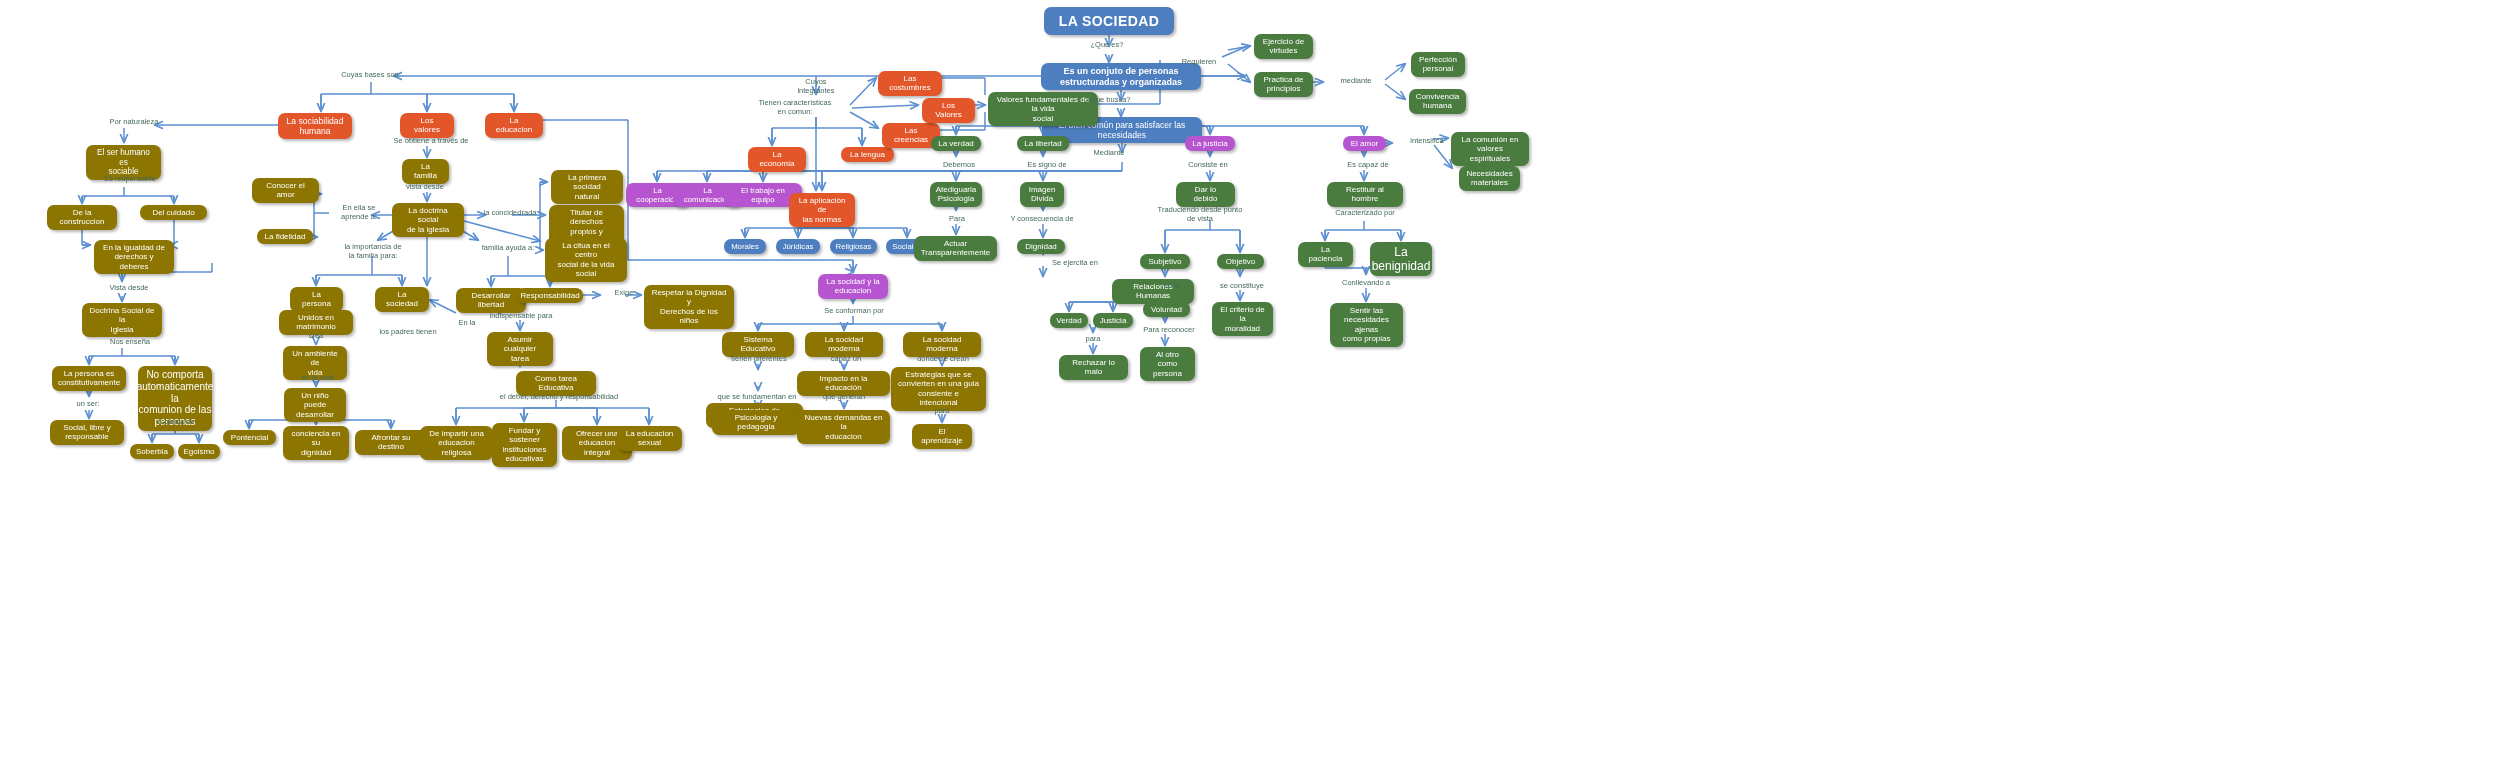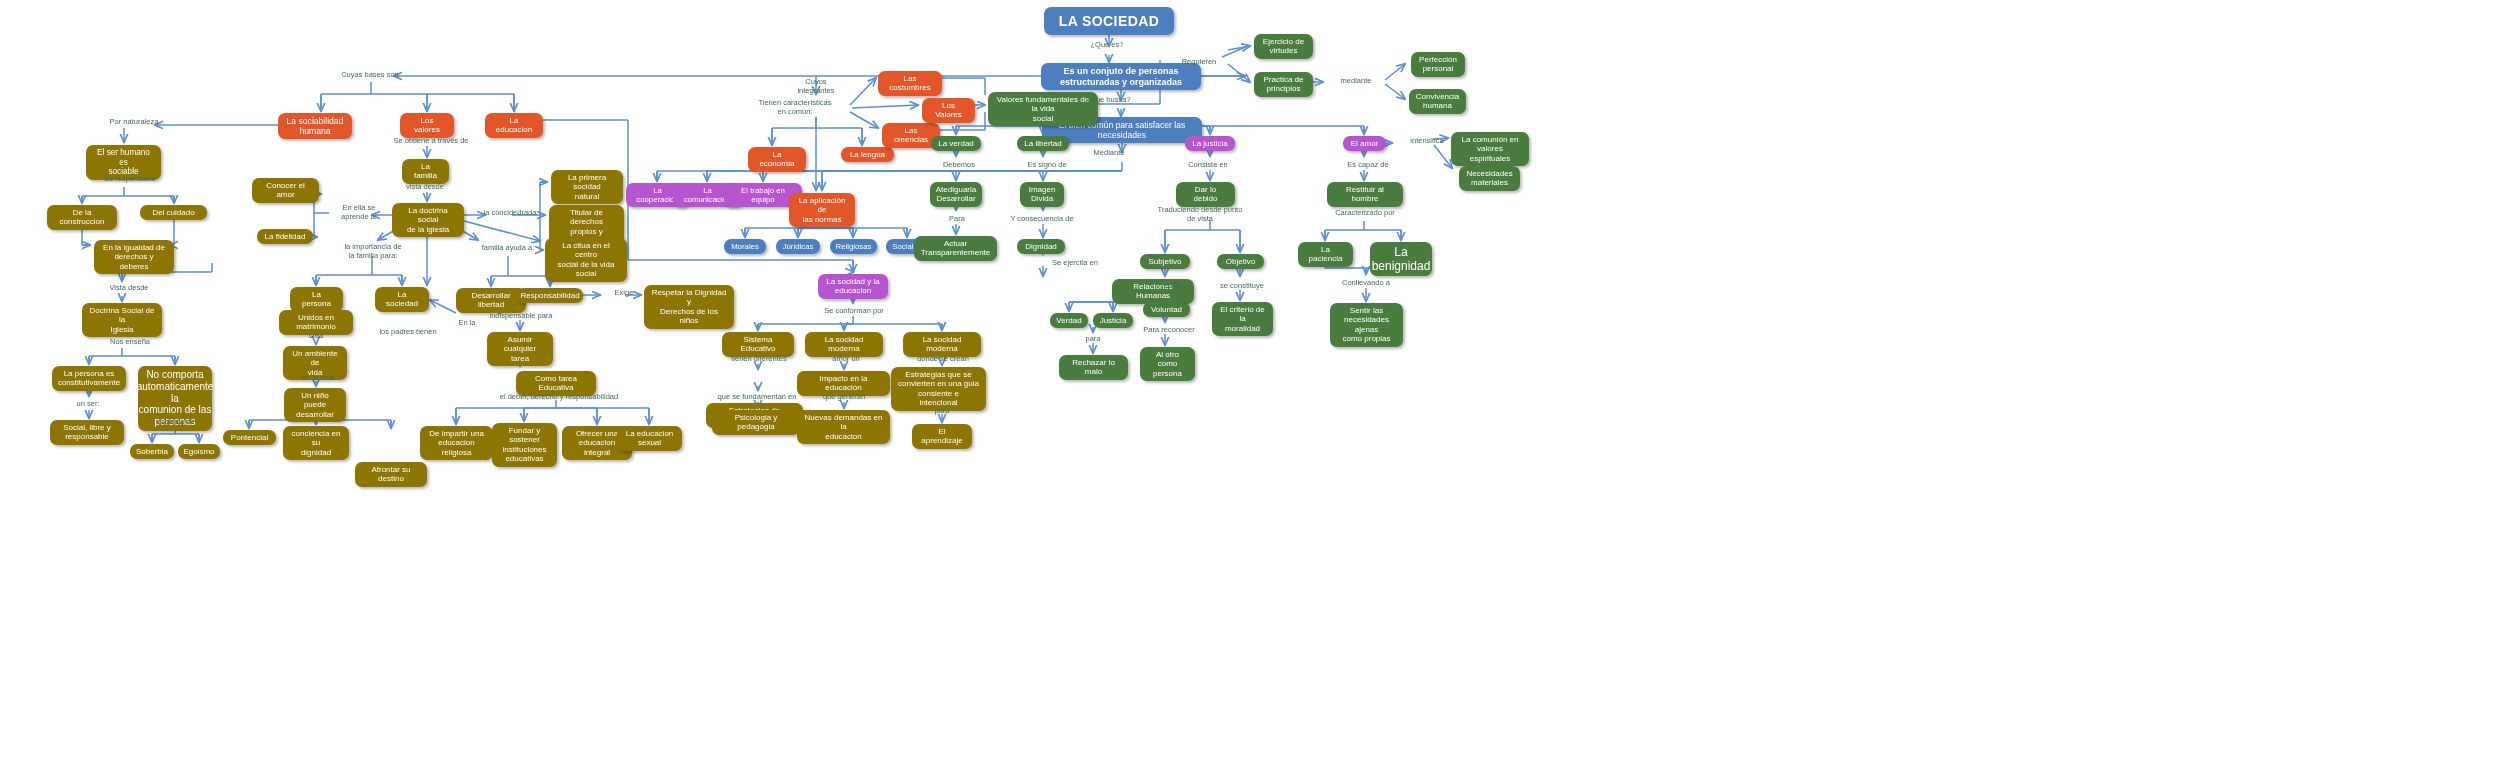--- a/index.html
+++ b/index.html
@@ -333,21 +333,21 @@
       <div class="node n-olive" style="left: 290px; top: 287px; width: 53px; min-height: 15px; font-size: 8px;">La persona</div>
       <div class="node n-olive" style="left: 375px; top: 287px; width: 54px; min-height: 15px; font-size: 8px;">La sociedad</div>
       <div class="node n-olive" style="left: 279px; top: 310px; width: 74px; min-height: 15px; font-size: 8px;">Unidos en matrimonio</div>
       <div class="node n-olive" style="left: 283px; top: 346px; width: 64px; min-height: 23px; font-size: 8px;">Un ambiente de
 vida</div>
       <div class="node n-olive" style="left: 284px; top: 388px; width: 62px; min-height: 23px; font-size: 8px;">Un niño puede
 desarrollar</div>
       <div class="node n-olive" style="left: 223px; top: 430px; width: 53px; min-height: 15px; font-size: 8px;">Pontencial</div>
       <div class="node n-olive" style="left: 283px; top: 426px; width: 66px; min-height: 23px; font-size: 8px;">conciencia en su
 dignidad</div>
-      <div class="node n-olive" style="left: 355px; top: 430px; width: 72px; min-height: 15px; font-size: 8px; margin-top: 32px;">Afrontar su destino</div>
+      <div class="node n-olive" style="left: 355px; top: 430px; width: 72px; min-height: 15px; font-size: 8px;">Afrontar su destino</div>
       <div class="node n-olive" style="left: 456px; top: 288px; width: 70px; min-height: 15px; font-size: 8px;">Desarrollar libertad</div>
       <div class="node n-olive" style="left: 517px; top: 288px; width: 66px; min-height: 15px; font-size: 8px;">Responsabilidad</div>
       <div class="node n-olive" style="left: 487px; top: 332px; width: 66px; min-height: 23px; font-size: 8px;">Asumir cualquier
 tarea</div>
       <div class="node n-olive" style="left: 516px; top: 371px; width: 80px; min-height: 15px; font-size: 8px;">Como tarea Educativa</div>
       <div class="node n-olive" style="left: 420px; top: 426px; width: 73px; min-height: 23px; font-size: 8px;">De impartir una
 educacion religiosa</div>
       <div class="node n-olive" style="left: 492px; top: 423px; width: 65px; min-height: 32px; font-size: 8px;">Fundar y sostener
 instituciones
 educativas</div>
@@ -385,21 +385,21 @@
 convierten en una guia
 consiente e intencional</div>
       <div class="node n-olive" style="left: 912px; top: 424px; width: 60px; min-height: 15px; font-size: 8px;">El aprendizaje</div>
       <div class="node n-green" style="left: 988px; top: 92px; width: 110px; min-height: 24px; font-size: 8px;">Valores fundamentales de la vida
 social</div>
       <div class="node n-green" style="left: 931px; top: 136px; width: 50px; min-height: 14px; font-size: 8px;">La verdad</div>
       <div class="node n-green" style="left: 1017px; top: 136px; width: 52px; min-height: 14px; font-size: 8px;">La libertad</div>
       <div class="node n-purple" style="left: 1185px; top: 136px; width: 50px; min-height: 14px; font-size: 8px;">La justicia</div>
       <div class="node n-purple" style="left: 1343px; top: 136px; width: 43px; min-height: 14px; font-size: 8px;">El amor</div>
       <div class="node n-green" style="left: 930px; top: 182px; width: 52px; min-height: 23px; font-size: 8px;">Atediguarla
-Desarrollar</div>
+Psicologia</div>
       <div class="node n-green" style="left: 914px; top: 236px; width: 83px; min-height: 23px; font-size: 8px;">Actuar
 Transparentemente</div>
       <div class="node n-green" style="left: 1020px; top: 182px; width: 44px; min-height: 23px; font-size: 8px;">Imagen
 Divida</div>
       <div class="node n-green" style="left: 1017px; top: 239px; width: 48px; min-height: 14px; font-size: 8px;">Dignidad</div>
       <div class="node n-green" style="left: 1112px; top: 279px; width: 82px; min-height: 15px; font-size: 8px;">Relaciones Humanas</div>
       <div class="node n-green" style="left: 1050px; top: 313px; width: 38px; min-height: 14px; font-size: 8px;">Verdad</div>
       <div class="node n-green" style="left: 1093px; top: 313px; width: 40px; min-height: 14px; font-size: 8px; border-radius: 7px;">Justicia</div>
       <div class="node n-green" style="left: 1059px; top: 355px; width: 69px; min-height: 14px; font-size: 8px;">Rechazar lo malo</div>
       <div class="node n-green" style="left: 1176px; top: 182px; width: 59px; min-height: 14px; font-size: 8px;">Dar lo debido</div>
@@ -455,21 +455,21 @@
       <div class="label" style="left: 604px; top: 288px; width: 40px; font-size: 7.5px;">Exige</div>
       <div class="label" style="left: 366px; top: 327px; width: 84px; font-size: 7.5px;">los padres tienen</div>
       <div class="label" style="left: 447px; top: 318px; width: 40px; font-size: 7.5px;">En la</div>
       <div class="label" style="left: 296px; top: 331px; width: 40px; font-size: 7.5px;">crea</div>
       <div class="label" style="left: 292px; top: 373px; width: 52px; font-size: 7.5px;">en la cual</div>
       <div class="label" style="left: 477px; top: 311px; width: 88px; font-size: 7.5px;">indispensable para</div>
       <div class="label" style="left: 474px; top: 392px; width: 170px; font-size: 7.5px;">el deber, derecho y responsabilidad</div>
       <div class="label" style="left: 810px; top: 306px; width: 88px; font-size: 7.5px;">Se conforman por</div>
       <div class="label" style="left: 718px; top: 354px; width: 82px; font-size: 7.5px;">tienen diferentes</div>
       <div class="label" style="left: 702px; top: 392px; width: 110px; font-size: 7.5px;">que se fundamentan en</div>
-      <div class="label" style="left: 818px; top: 354px; width: 56px; font-size: 7.5px;">amor un</div>
+      <div class="label" style="left: 818px; top: 354px; width: 56px; font-size: 7.5px;">capaz un</div>
       <div class="label" style="left: 808px; top: 392px; width: 72px; font-size: 7.5px;">que generan</div>
       <div class="label" style="left: 903px; top: 354px; width: 80px; font-size: 7.5px;">donde se crean</div>
       <div class="label" style="left: 922px; top: 406px; width: 40px; font-size: 7.5px;">para</div>
       <div class="label" style="left: 1168px; top: 57px; width: 62px; font-size: 7.5px;">Requieren</div>
       <div class="label" style="left: 1327px; top: 76px; width: 58px; font-size: 7.5px;">mediante</div>
       <div class="label" style="left: 930px; top: 160px; width: 58px; font-size: 7.5px;">Debemos</div>
       <div class="label" style="left: 938px; top: 214px; width: 38px; font-size: 7.5px;">Para</div>
       <div class="label" style="left: 1015px; top: 160px; width: 64px; font-size: 7.5px;">Es signo de</div>
       <div class="label" style="left: 996px; top: 214px; width: 92px; font-size: 7.5px;">Y consecuencia de</div>
       <div class="label" style="left: 1038px; top: 258px; width: 74px; font-size: 7.5px;">Se ejercita en</div>

